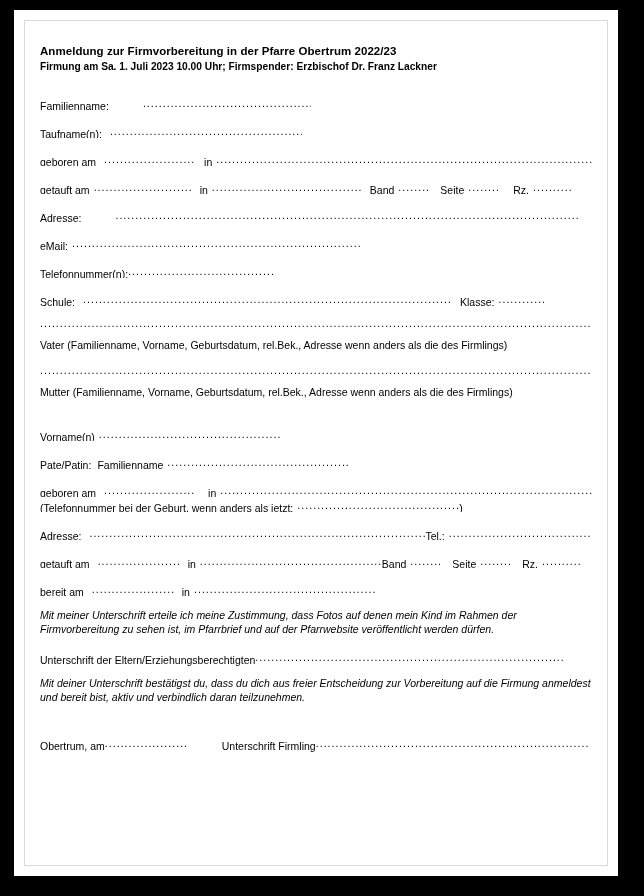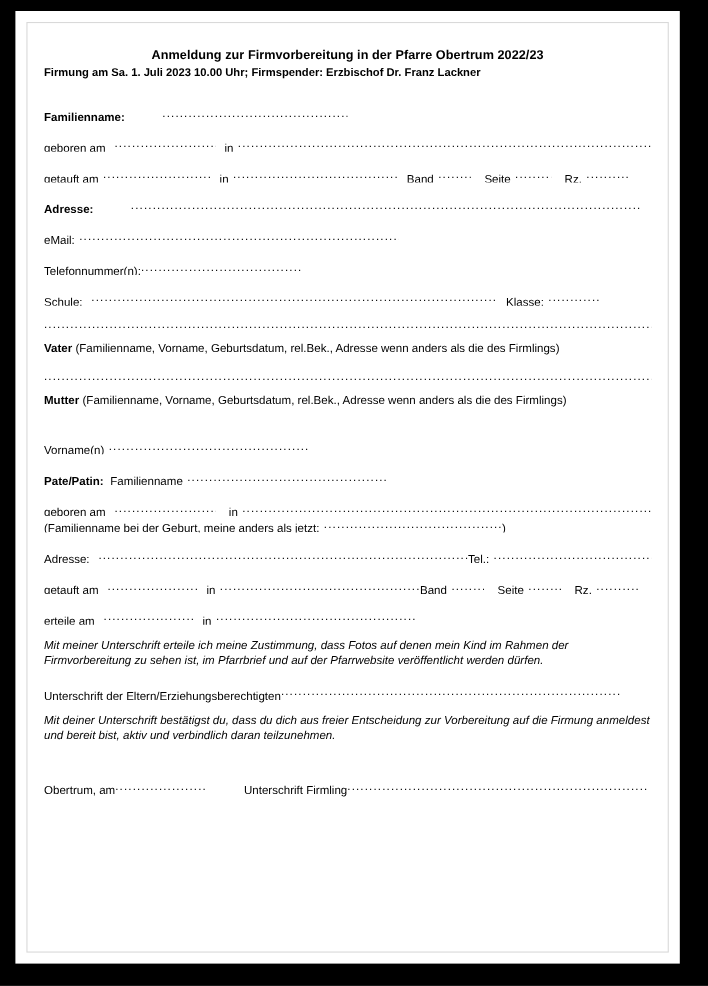--- a/index.html
+++ b/index.html
@@ -51,21 +51,20 @@
     left: 26px;
     top: 34px;
     width: 552px;
     box-sizing: border-box;
     color: #000000;
     font-size: 10.5px;
     line-height: 1.25;
   }
 
   .doc-title {
-    text-align: center;
     font-weight: bold;
     font-size: 11.5px;
     letter-spacing: 0.05px;
     margin: 0 0 3px 0;
     white-space: nowrap;
   }
   .doc-subtitle {
     font-weight: bold;
     font-size: 10.2px;
     margin: 0 0 0 0;
@@ -83,21 +82,21 @@
     margin: 0;
     padding: 0;
     height: 14px;
     line-height: 14px;
     font-size: 10.5px;
   }
   .row-gap { margin-top: 14px; }
   .row-gap-tight { margin-top: 1px; }
 
   .lbl { font-weight: normal; }
-  .lbl-b { font-weight: bold; }
+  .lbl-b { font-weight: normal; }
 
   
   .dots {
     display: inline-block;
     vertical-align: baseline;
     overflow: hidden;
     white-space: nowrap;
     letter-spacing: 1.05px;
     font-size: 10.5px;
     color: #000;
@@ -157,20 +156,23 @@
 
       <div class="doc-title">Anmeldung zur Firmvorbereitung in der Pfarre Obertrum 2022/23</div>
       <div class="doc-subtitle">Firmung am Sa. 1. Juli 2023 10.00 Uhr; Firmspender: Erzbischof Dr. Franz Lackner</div>
 
       <div class="spacer-lg"></div>
 
       <div class="field-row">
         <span class="lbl-b">Familienname:</span><span class="gap34"></span><span class="dots" style="width:168px;"></span>
       </div>
 
+      <div class="field-row row-gap">
+        <span class="lbl">Taufname(n):</span><span class="gap8"></span><span class="dots" style="width:192px;"></span>
+      </div>
 
       <div class="field-row row-gap">
         <span class="lbl">geboren am</span><span class="gap8"></span><span class="dots" style="width:92px;"></span><span class="gap8"></span><span class="lbl">in</span><span class="gap4"></span><span class="dots" style="width:412px;"></span>
       </div>
 
       <div class="field-row row-gap">
         <span class="lbl">getauft am</span><span class="gap4"></span><span class="dots" style="width:98px;"></span><span class="gap8"></span><span class="lbl">in</span><span class="gap4"></span><span class="dots" style="width:150px;"></span><span class="gap8"></span><span class="lbl">Band</span><span class="gap4"></span><span class="dots" style="width:30px;"></span><span class="gap12"></span><span class="lbl">Seite</span><span class="gap4"></span><span class="dots" style="width:33px;"></span><span class="gap12"></span><span class="lbl">Rz.</span><span class="gap4"></span><span class="dots" style="width:38px;"></span>
       </div>
 
       <div class="field-row row-gap">
@@ -208,33 +210,33 @@
 
       <div class="field-row row-gap">
         <span class="lbl-b">Pate/Patin:</span><span class="gap6"></span><span class="lbl">Familienname</span><span class="gap4"></span><span class="dots" style="width:182px;"></span>
       </div>
 
       <div class="field-row row-gap">
         <span class="lbl">geboren am</span><span class="gap8"></span><span class="dots" style="width:92px;"></span><span class="gap12"></span><span class="lbl">in</span><span class="gap4"></span><span class="dots" style="width:398px;"></span>
       </div>
 
       <div class="field-row row-gap-tight">
-        <span class="lbl">(Familienname bei der Geburt, meine anders als jetzt:</span><span class="gap4"></span><span class="dots" style="width:162px;"></span><span class="lbl">)</span>
+        <span class="lbl">(Telefonnummer bei der Geburt, wenn anders als jetzt:</span><span class="gap4"></span><span class="dots" style="width:162px;"></span><span class="lbl">)</span>
       </div>
 
       <div class="field-row row-gap">
         <span class="lbl">Adresse:</span><span class="gap8"></span><span class="dots" style="width:336px;"></span><span class="lbl">Tel.:</span><span class="gap4"></span><span class="dots" style="width:168px;"></span>
       </div>
 
       <div class="field-row row-gap">
         <span class="lbl">getauft am</span><span class="gap8"></span><span class="dots" style="width:82px;"></span><span class="gap8"></span><span class="lbl">in</span><span class="gap4"></span><span class="dots" style="width:182px;"></span><span class="lbl">Band</span><span class="gap4"></span><span class="dots" style="width:30px;"></span><span class="gap12"></span><span class="lbl">Seite</span><span class="gap4"></span><span class="dots" style="width:30px;"></span><span class="gap12"></span><span class="lbl">Rz.</span><span class="gap4"></span><span class="dots" style="width:38px;"></span>
       </div>
 
       <div class="field-row row-gap">
-        <span class="lbl">erteile am</span><span class="gap8"></span><span class="dots" style="width:82px;"></span><span class="gap8"></span><span class="lbl">in</span><span class="gap4"></span><span class="dots" style="width:182px;"></span>
+        <span class="lbl">bereit am</span><span class="gap8"></span><span class="dots" style="width:82px;"></span><span class="gap8"></span><span class="lbl">in</span><span class="gap4"></span><span class="dots" style="width:182px;"></span>
       </div>
 
       <div class="spacer-md"></div>
 
       <div class="italic-para">Mit meiner Unterschrift erteile ich meine Zustimmung, dass Fotos auf denen mein Kind im Rahmen der Firmvorbereitung zu sehen ist, im Pfarrbrief und auf der Pfarrwebsite veröffentlicht werden dürfen.</div>
 
       <div class="spacer-md"></div>
 
       <div class="sig-row">
         <span class="lbl">Unterschrift der Eltern/Erziehungsberechtigten</span><span class="dots" style="width:310px;"></span>

